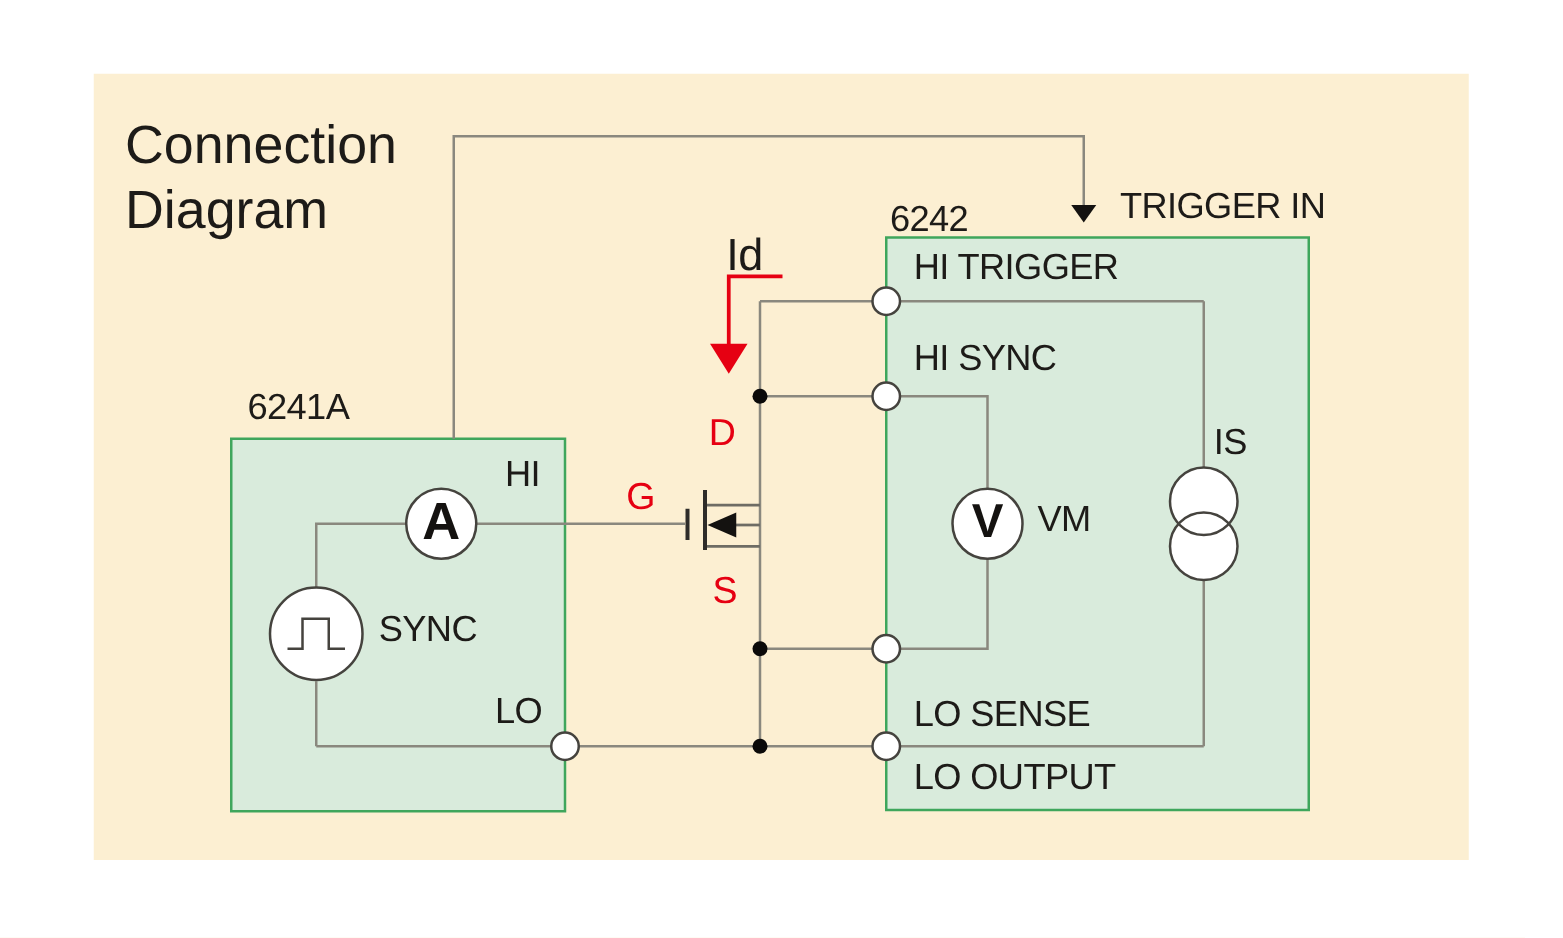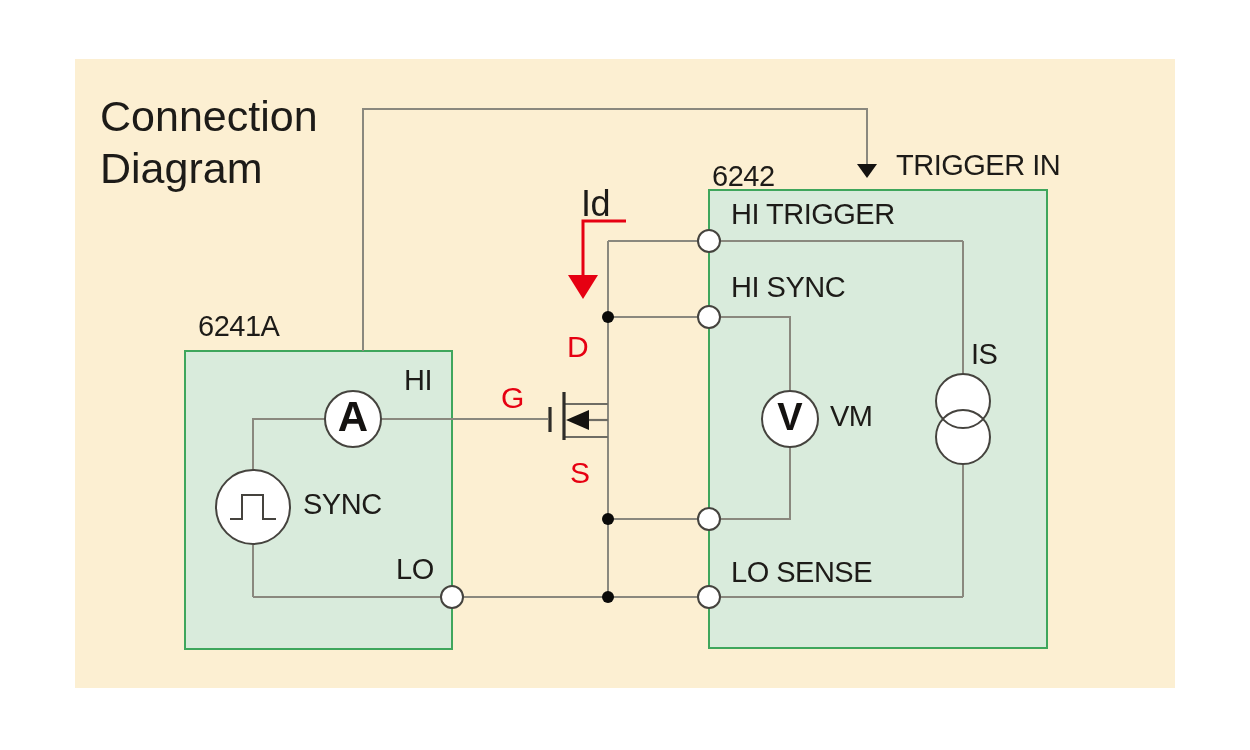--- a/index.html
+++ b/index.html
@@ -89,20 +89,21 @@
   <span class="lbl" style="left:404px;top:366px;">HI</span>
   <span class="lbl" style="left:396px;top:555px;">LO</span>
   <span class="lbl" style="left:303px;top:490px;">SYNC</span>
   <span class="meter-letter a-letter" style="left:353px;top:419px;">A</span>
 
   <span class="lbl" style="left:712px;top:162px;">6242</span>
   <span class="lbl" style="left:896px;top:151px;">TRIGGER IN</span>
   <span class="lbl" style="left:731px;top:200px;">HI TRIGGER</span>
   <span class="lbl" style="left:731px;top:273px;">HI SYNC</span>
   <span class="lbl" style="left:731px;top:528px;margin-top:30px;">LO SENSE</span>
+  <span class="lbl" style="left:731px;top:608px;">LO OUTPUT</span>
   <span class="lbl" style="left:830px;top:402px;">VM</span>
   <span class="lbl" style="left:971px;top:340px;">IS</span>
   <span class="meter-letter v-letter" style="left:790px;top:419px;">V</span>
 
   <span class="lbl" style="left:581px;top:186px;font-size:36px;">Id</span>
   <span class="lbl red" style="left:567px;top:332px;font-size:30px;">D</span>
   <span class="lbl red" style="left:501px;top:383px;font-size:30px;">G</span>
   <span class="lbl red" style="left:570px;top:458px;font-size:30px;">S</span>
 
 </div>

